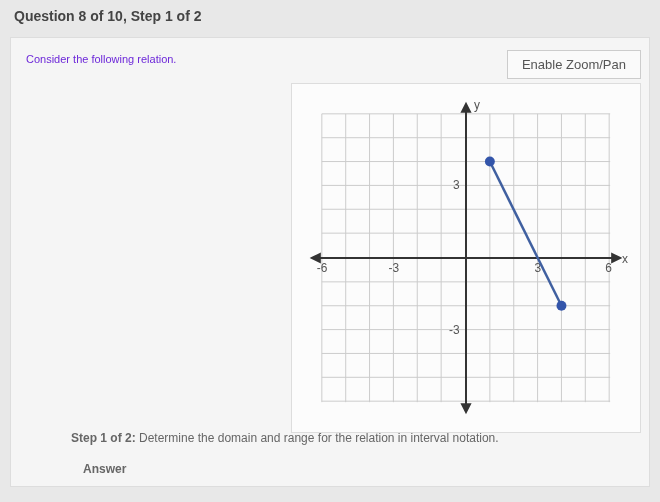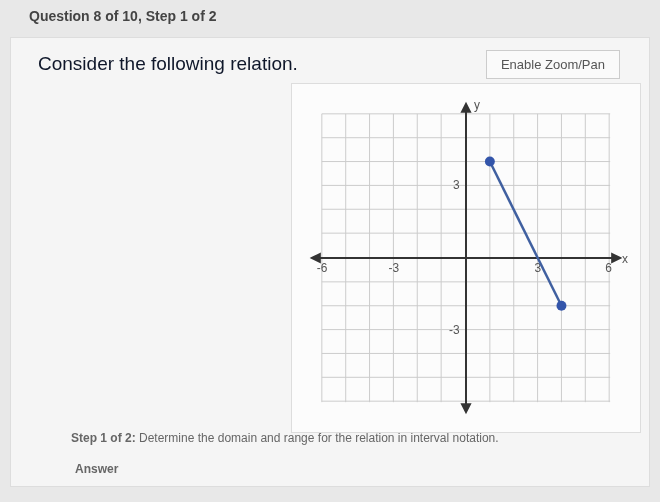--- a/index.html
+++ b/index.html
@@ -9,43 +9,42 @@
     }
     body {
       font-family: Arial, sans-serif;
       background: #e8e8e8;
       width: 660px;
       height: 502px;
       overflow: hidden;
       color: #555;
     }
     .header {
-      padding: 8px 29px;
+      padding: 8px 14px;
       font-size: 14px;
       font-weight: bold;
       color: #444;
     }
     .content {
       background: #f5f5f5;
       margin: 5px 10px;
       padding: 15px;
       border: 1px solid #ddd;
       position: relative;
       height: 450px;
     }
     .instruction {
-      font-size: 19px;
-      color: #0f172a;
+      font-size: 11px;
+      color: #6d28d9;
       margin-bottom: 10px;
-      margin-left: 12px;
     }
     .zoom-btn {
       position: absolute;
       top: 12px;
-      right: 29px;
+      right: 8px;
       padding: 6px 14px;
       background: #fafafa;
       border: 1px solid #ccc;
       font-size: 13px;
       color: #555;
       cursor: pointer;
     }
     .graph-container {
       position: absolute;
       top: 45px;
@@ -65,21 +64,21 @@
       left: 60px;
       font-size: 12px;
       color: #666;
     }
     .bottom-text strong {
       font-weight: bold;
     }
     .answer-label {
       position: absolute;
       bottom: 10px;
-      left: 64px;
+      left: 72px;
       font-size: 12px;
       color: #666;
       font-weight: bold;
     }
   </style>
 </head>
 <body>
 
 <div class="header">
   <span>Question 8 of 10, Step 1 of 2</span>

